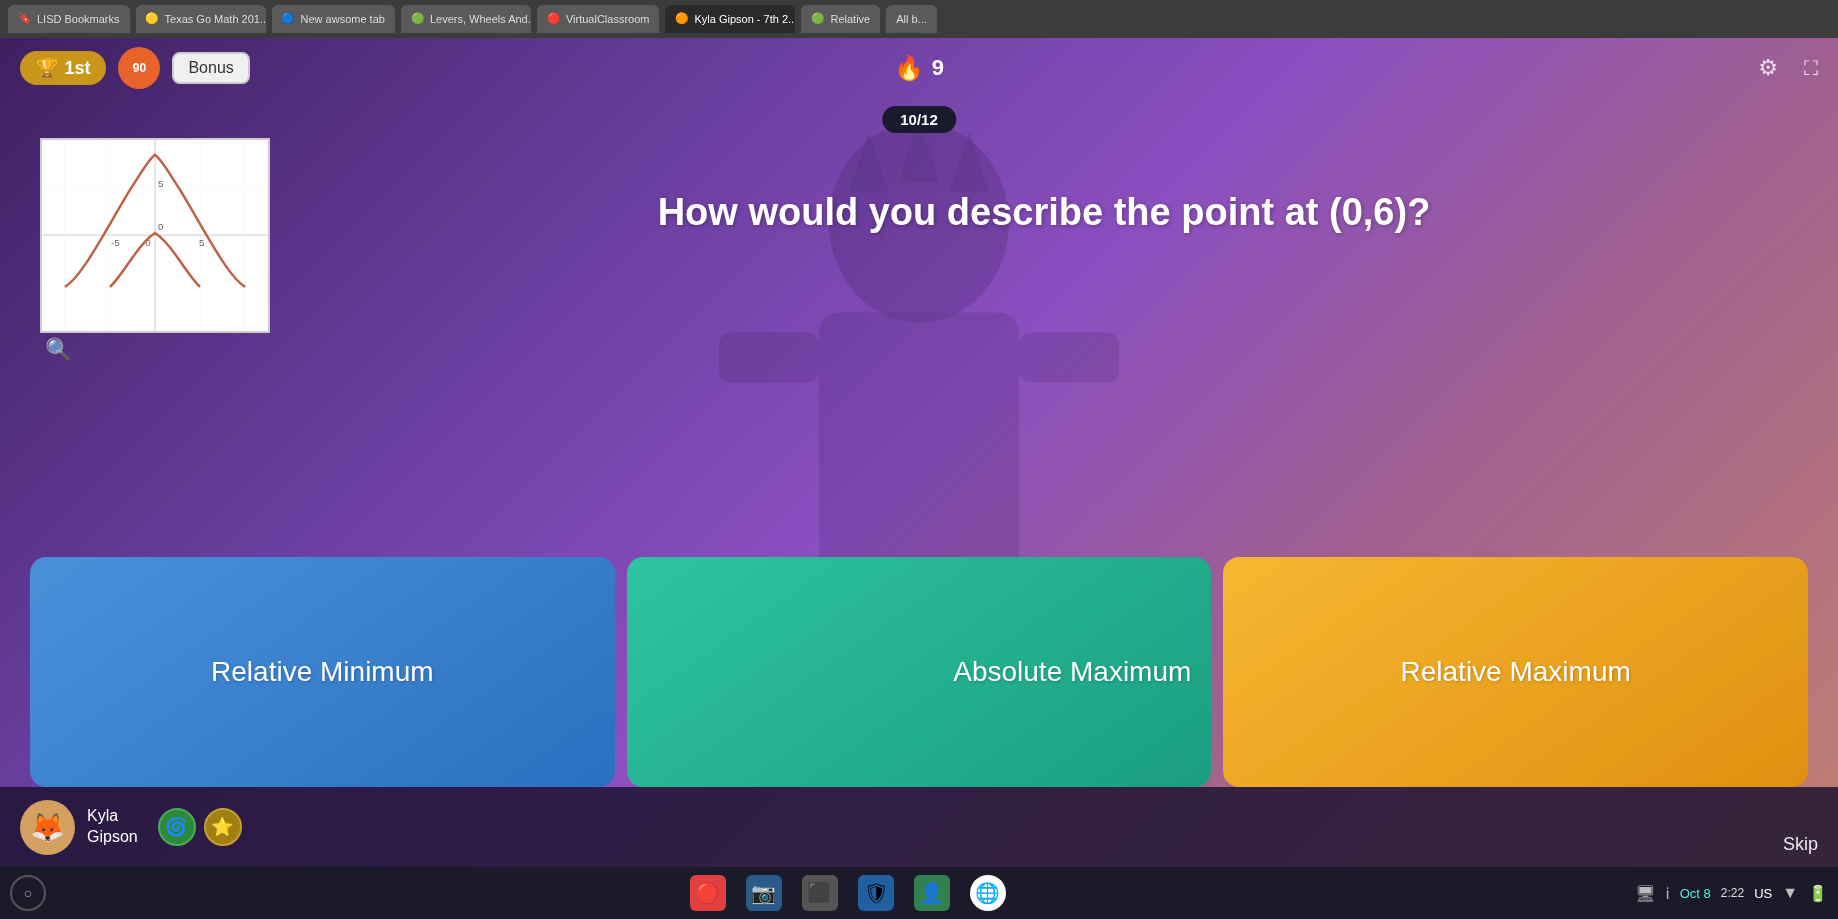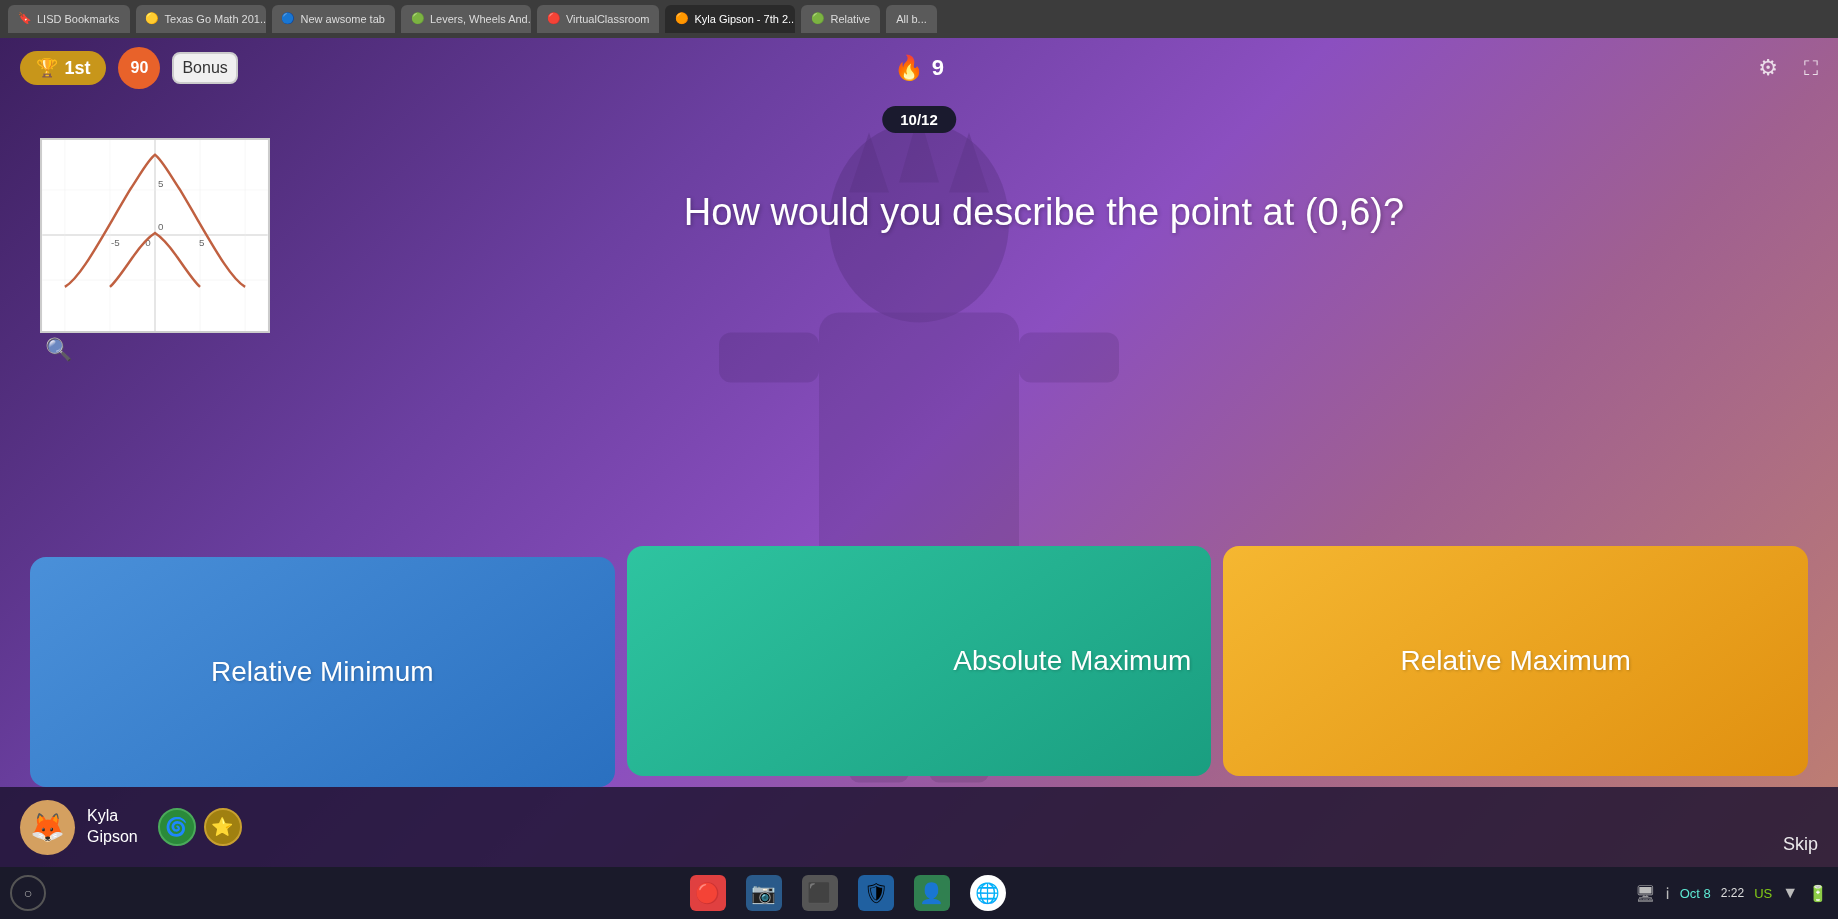--- a/index.html
+++ b/index.html
@@ -98,29 +98,29 @@
     #xp-badge {
       background: #e8622a;
       border-radius: 25px;
       width: 42px;
       height: 42px;
       display: flex;
       align-items: center;
       justify-content: center;
       color: white;
       font-weight: bold;
-      font-size: 16px;
+      font-size: 12px;
       margin-right: 12px;
     }
 
     #bonus-badge {
       background: #f0f0f0;
       border: 2px solid #ccc;
       border-radius: 8px;
-      padding: 5px 8px;
+      padding: 5px 14px;
       color: #333;
       font-size: 16px;
       font-weight: 500;
     }
 
     #streak-display {
       position: absolute;
       left: 50%;
       transform: translateX(-50%);
       display: flex;
@@ -210,21 +210,21 @@
       left: 5px;
       color: white;
       font-size: 22px;
       cursor: pointer;
       opacity: 0.9;
     }
 
     #question-text {
       color: white;
       font-size: 38px;
-      font-weight: 400;
+      font-weight: 700;
       text-align: center;
       flex: 1;
       padding-top: 50px;
       text-shadow: 1px 1px 4px rgba(0,0,0,0.3);
       line-height: 1.3;
     }
 
     
     #answer-grid {
       position: absolute;
@@ -250,21 +250,21 @@
 
     .answer-card-label {
       color: white;
       font-size: 28px;
       font-weight: 500;
       text-align: center;
       padding: 20px;
       text-shadow: 1px 1px 3px rgba(0,0,0,0.2);
     }
 
-    #answer-blue { background: linear-gradient(145deg, #4a90d9, #2a70c0); margin-top: 11px; }
+    #answer-blue { background: linear-gradient(145deg, #4a90d9, #2a70c0); }
     #answer-teal { background: linear-gradient(145deg, #2ec4a0, #1a9e80); justify-content: flex-end; }
     #answer-orange { background: linear-gradient(145deg, #f5b731, #e09010); }
     #answer-red { background: linear-gradient(145deg, #e86060, #c84040); }
 
     
     #player-bar {
       position: absolute;
       bottom: 0;
       left: 0;
       right: 0;
@@ -564,17 +564,17 @@
     <div class="taskbar-icon" style="background:#fff; border-radius:50%;">
       <span>🌐</span>
     </div>
   </div>
 
   <div id="taskbar-right">
     <span class="taskbar-sys-icon">🖥</span>
     <span class="taskbar-sys-icon">ℹ</span>
     <span style="color:#5eead4; font-size:13px;">Oct 8</span>
     <span style="color:#ddd; font-size:12px; font-weight:500;">2:22</span>
-    <span style="color:#84cc16; font-size:13px;">US</span>
+    <span style="color:#ffffff; font-size:13px;">US</span>
     <span class="taskbar-sys-icon">▼</span>
     <span class="taskbar-sys-icon">🔋</span>
   </div>
 </div>
 
 </body></html>

